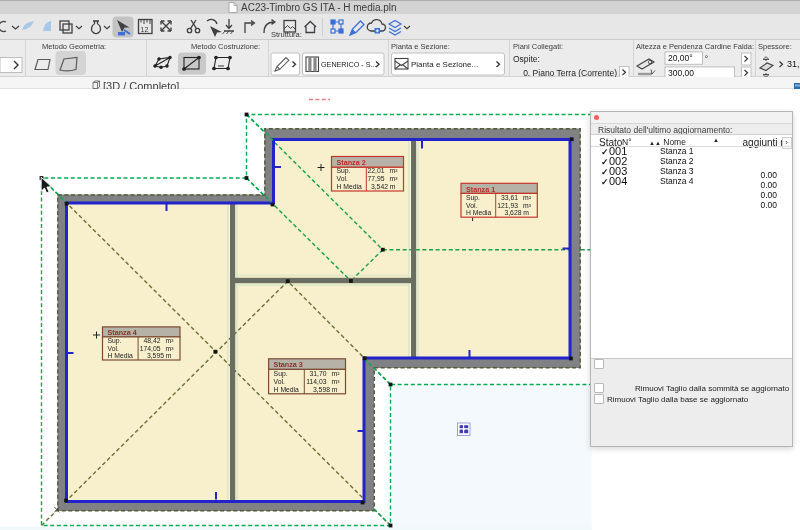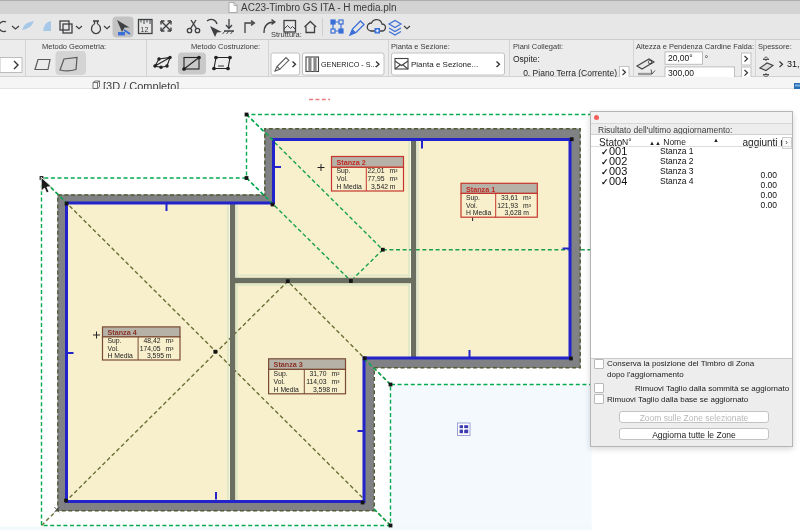--- a/index.html
+++ b/index.html
@@ -371,20 +371,17 @@
   <div style="position:absolute;left:58px;top:24.5px;font-size:8.5px;color:#222;"><span style="font-size:6px;">▲▲</span> Nome</div>
   <div style="position:absolute;left:122px;top:25px;font-size:6px;color:#222;">▲</div>
   <div style="position:absolute;left:124px;top:24.5px;width:77px;text-align:right;font-size:10px;color:#222;">aggiunti m²</div>
   <div style="position:absolute;left:190.5px;top:25px;width:8px;height:10px;border:1px solid #cfcfcf;background:#fafafa;font-size:8px;color:#444;text-align:center;line-height:10px;">›</div>
   <div style="position:absolute;left:0;top:33.5px;width:201px;height:1px;background:#dcdcdc;"></div>
   <div style="position:absolute;left:10px;top:34.5px;font-size:9px;font-weight:bold;color:#111;line-height:10px;">✓<br>✓<br>✓<br>✓</div>
   <div style="position:absolute;left:18px;top:34px;font-size:11px;color:#111;line-height:10px;">001<br>002<br>003<br>004</div>
   <div style="position:absolute;left:69px;top:34px;font-size:8.5px;color:#111;line-height:10px;">Stanza 1<br>Stanza 2<br>Stanza 3<br>Stanza 4</div>
   <div style="position:absolute;left:112px;top:34px;width:74px;text-align:right;font-size:8.5px;color:#111;line-height:10px;margin-top:24px;">0.00<br>0.00<br>0.00<br>0.00</div>
   <div class="cb" style="left:3px;top:247px;"></div>
-  <div style="position:absolute;left:16px;top:247px;font-size:8px;color:#1a1a1a;line-height:10.5px;white-space:nowrap;">Conserva la posizione del Timbro di Zona<br>dopo l'aggiornamento</div>
   <div class="cb" style="left:3px;top:271px;"></div>
   <div style="position:absolute;left:16px;top:271.5px;font-size:8px;color:#1a1a1a;white-space:nowrap;margin-left:28px;">Rimuovi Taglio dalla sommità se aggiornato</div>
   <div class="cb" style="left:3px;top:282px;"></div>
   <div style="position:absolute;left:16px;top:282.5px;font-size:8px;color:#1a1a1a;white-space:nowrap;">Rimuovi Taglio dalla base se aggiornato</div>
-  <div class="btn" style="top:299px;color:#b8b8b8;">Zoom sulle Zone selezionate</div>
-  <div class="btn" style="top:316px;color:#1a1a1a;">Aggiorna tutte le Zone</div>
 </div>
 
 </body></html>

